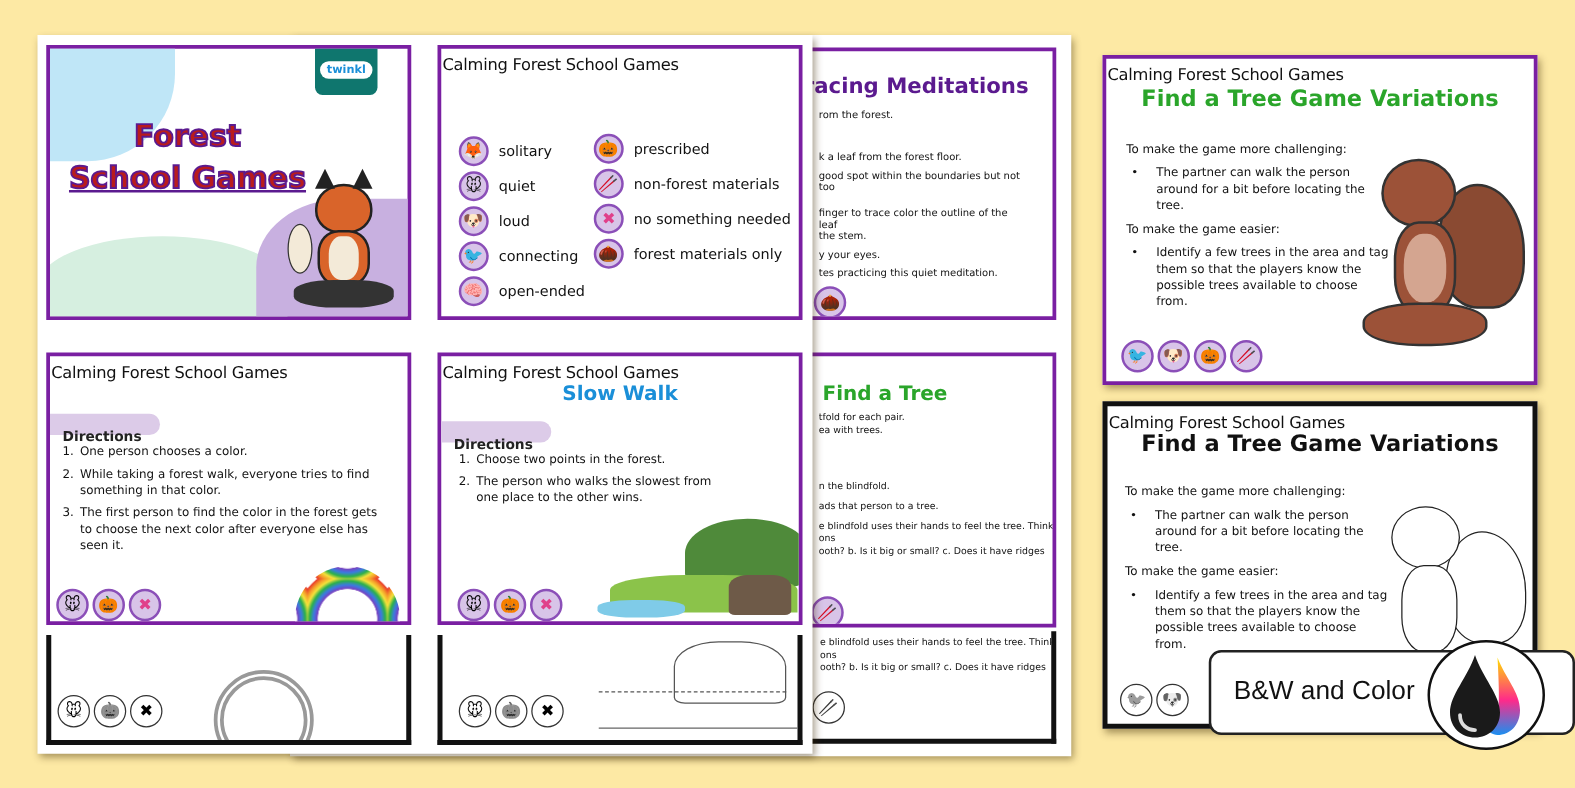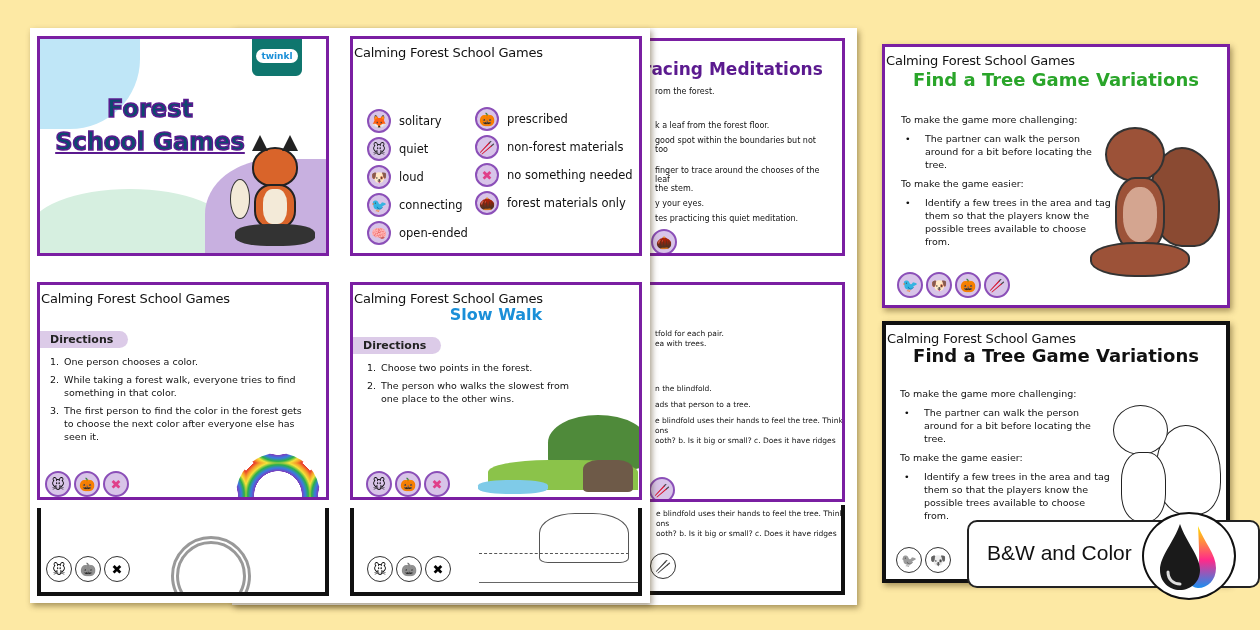--- a/index.html
+++ b/index.html
@@ -24,21 +24,21 @@
     font-size: 13px; color: #111; letter-spacing: -0.2px;
   }
   .ctitle {
     position: absolute; left: 0; right: 0; text-align: center;
     font-weight: bold; color: #5b1a8f;
   }
   .dir-pill {
     position: absolute; left: 0; height: 17px; width: 88px;
     background: #dccbe8; border-radius: 0 10px 10px 0;
     font-size: 11px; font-weight: bold; color: #222;
-    padding: 2px 0 0 10px;
+    padding: 12px 0 0 10px;
   }
   .steps { position: absolute; font-size: 9.5px; color: #111; line-height: 13px; }
   .steps .st { display: flex; margin-bottom: 5px; }
   .steps .st .n { width: 14px; flex: none; }
   .icon-row { position: absolute; display: flex; gap: 3px; }
   .ic {
     width: 26px; height: 26px; border-radius: 50%;
     background: #d8c4e8; border: 2px solid #8b4fb8;
     display: flex; align-items: center; justify-content: center;
     font-size: 13px; line-height: 1;
@@ -66,31 +66,32 @@
 <body>
 
 <div class="sheet" style="left:232px; top:28px; width:625px; height:577px;"></div>
 
 <div class="card" style="left:560px; top:38px; width:285px; height:218px;">
   <div class="ctitle" style="left:80px; text-align:left; top:18px; font-size:17px;">racing Meditations</div>
   <div class="body-txt" style="left:92px; top:46px; font-size:8px; line-height:9px; width:166px;">
     <div style="margin-bottom:25px">rom the forest.</div>
     <div style="margin-bottom:6px">k a leaf from the forest floor.</div>
     <div style="margin-bottom:12px">good spot within the boundaries but not too</div>
-    <div>finger to trace around the chooses of the leaf</div>
+    <div>finger to trace color the outline of the leaf</div>
     <div style="margin-bottom:6px">the stem.</div>
     <div style="margin-bottom:6px">y your eyes.</div>
     <div>tes practicing this quiet meditation.</div>
   </div>
   <div class="ic" style="position:absolute; left:88px; top:188px;">
       <span>🌰</span>
     </div>
 </div>
 
 <div class="card" style="left:560px; top:282px; width:285px; height:220px;">
+  <div class="ctitle" style="left:95px; text-align:left; top:20px; font-size:16px; color:#2aa52a;">Find a Tree</div>
   <div class="body-txt" style="left:92px; top:44px; font-size:7.5px; line-height:10px; width:190px;">
     <div>tfold for each pair.</div>
     <div style="margin-bottom:35px">ea with trees.</div>
     <div style="margin-bottom:6px">n the blindfold.</div>
     <div style="margin-bottom:6px">ads that person to a tree.</div>
     <div>e blindfold uses their hands to feel the tree. Think</div>
     <div>ons</div>
     <div>ooth?  b. Is it big or small?  c. Does it have ridges</div>
   </div>
   <div class="ic" style="position:absolute; left:86px; top:192px;">
@@ -111,21 +112,21 @@
 
 <div class="sheet" style="left:30px; top:28px; width:620px; height:575px;"></div>
 
 <div class="card" style="left:37px; top:36px; width:292px; height:220px;">
   <div style="position:absolute; left:-10px; top:-10px; width:110px; height:100px; background:#bfe6f7; border-radius:0 0 70px 0;"></div>
   <div style="position:absolute; left:-10px; top:150px; width:200px; height:80px; background:#d6efe0; border-radius:60% 60% 0 0;"></div>
   <div style="position:absolute; left:165px; top:120px; width:140px; height:110px; background:#c8b0e0; border-radius:50% 0 0 0;"></div>
   <div style="position:absolute; left:212px; top:-3px; width:50px; height:40px; background:#0f766e; border-radius:0 0 6px 6px; display:flex; align-items:center; justify-content:center;">
     <span style="background:#fff; color:#1a8fd8; font-weight:bold; font-size:9px; padding:2px 5px; border-radius:10px;">twinkl</span>
   </div>
-  <div style="position:absolute; left:0; width:220px; top:54px; text-align:center; font-weight:bold; color:#0c4a6e; font-size:24px; line-height:33px; -webkit-text-stroke:1.5px #5b1a8f; font-family:'DejaVu Sans', sans-serif;">
+  <div style="position:absolute; left:0; width:220px; top:54px; text-align:center; font-weight:bold; color:#b91c1c; font-size:24px; line-height:33px; -webkit-text-stroke:1.5px #5b1a8f; font-family:'DejaVu Sans', sans-serif;">
     <div>Forest</div>
     <div style="white-space:nowrap;text-decoration:underline;">School Games</div>
   </div>
   <div style="position:absolute; left:190px; top:90px; width:90px; height:125px;">
     <div style="position:absolute; left:22px; top:18px; width:46px; height:40px; background:#d9642a; border-radius:50% 50% 45% 45%; border:2px solid #222;"></div>
     <div style="position:absolute; left:22px; top:6px; width:0; height:0; border-left:8px solid transparent; border-right:8px solid transparent; border-bottom:16px solid #222;"></div>
     <div style="position:absolute; left:52px; top:6px; width:0; height:0; border-left:8px solid transparent; border-right:8px solid transparent; border-bottom:16px solid #222;"></div>
     <div style="position:absolute; left:24px; top:55px; width:42px; height:45px; background:#d9642a; border-radius:40%; border:2px solid #222;"></div>
     <div style="position:absolute; left:33px; top:60px; width:24px; height:35px; background:#f3ead8; border-radius:40%;"></div>
     <div style="position:absolute; left:5px; top:95px; width:80px; height:22px; background:#333; border-radius:40%;"></div>

